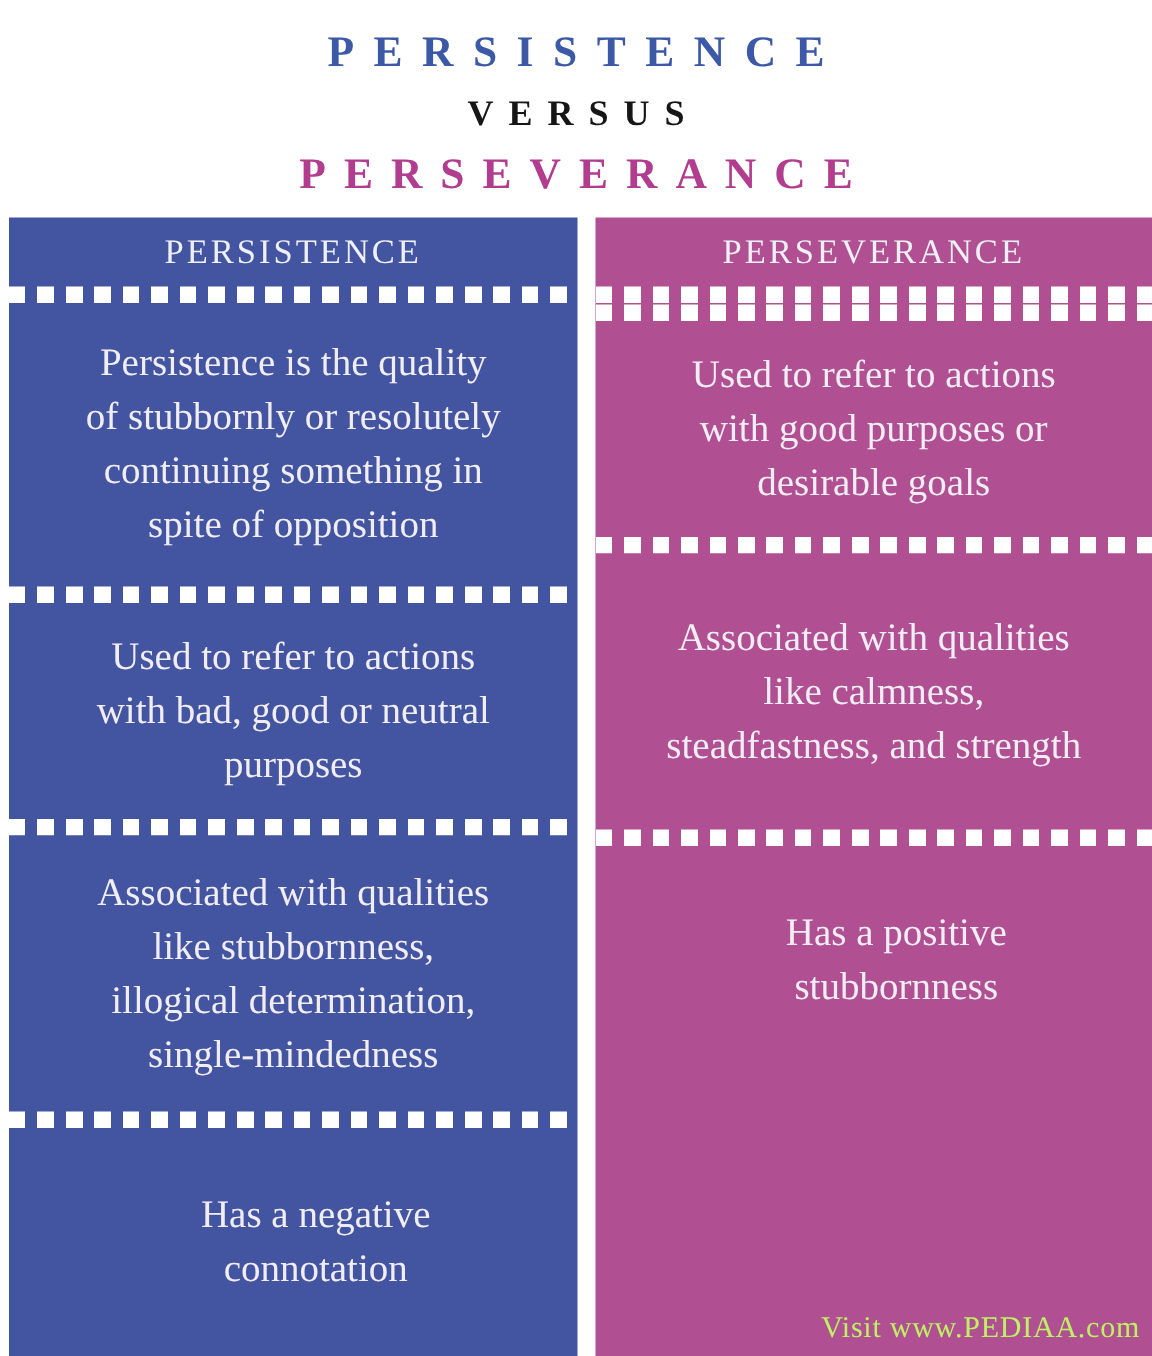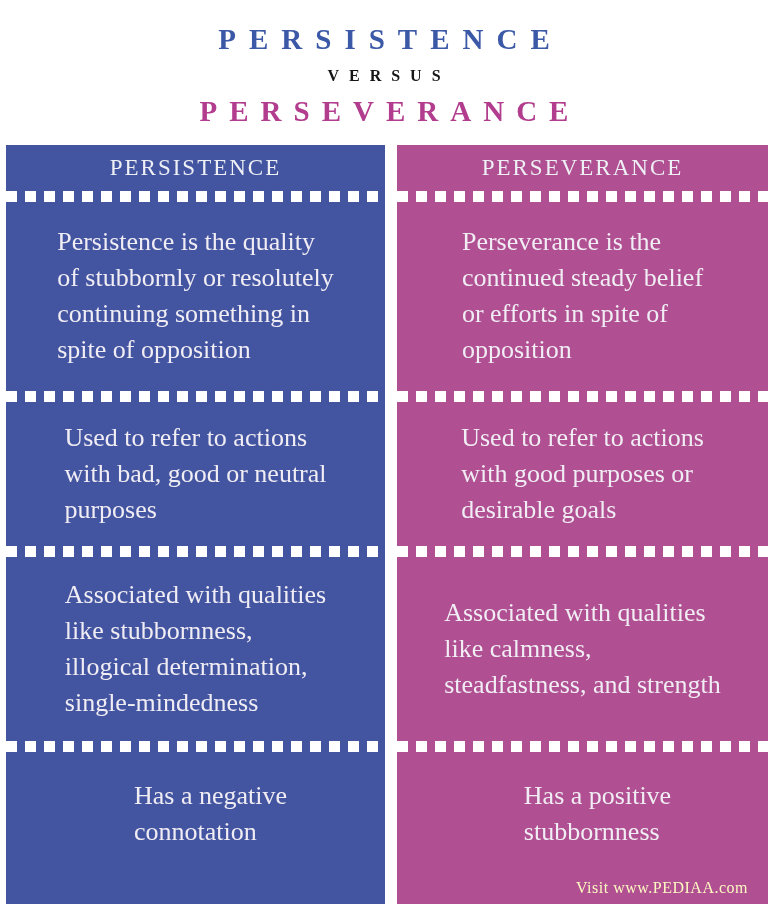--- a/index.html
+++ b/index.html
@@ -23,21 +23,21 @@
   }
   .title-line { font-weight: bold; text-align: center; white-space: nowrap; }
   .title-word1 {
     color: #3c59a7;
     font-size: 29px;
     letter-spacing: 13px;
     margin: 6px 0 0 13px; 
   }
   .title-versus {
     color: #161616;
-    font-size: 16px;
+    font-size: 24px;
     letter-spacing: 10px;
     margin: 11px 0 0 10px;
   }
   .title-word2 {
     color: #b23d8e;
     font-size: 29px;
     letter-spacing: 12px;
     margin: 10px 0 0 12px;
   }
 
@@ -81,33 +81,34 @@
     display: flex;
     align-items: center;
     justify-content: center;
   }
   .row-1 { height: 188px; }
   .row-2 { height: 143px; }
   .row-3 { height: 183px; }
   .row-4 { height: 152px; align-items: flex-start; padding-top: 26px; box-sizing: border-box; padding-left: 30px; }
 
   .cell-text {
-    margin: 0;
+    margin: 14px;
     color: #f1edf4;
     font-size: 26px;
     line-height: 36px;
+    text-align: center;
     white-space: pre-line;
   }
 
   .site-credit {
     position: absolute;
-    right: 20px;
+    right: 8px;
     bottom: 7px;
-    color: #fef9c3;
-    font-size: 16px;
+    color: #bef264;
+    font-size: 20px;
     letter-spacing: 0.5px;
   }
 </style>
 </head>
 <body>
 
 <div class="page">
 
   <header class="title-block">
     <div class="title-line title-word1">PERSISTENCE</div>
@@ -142,26 +143,20 @@
       <div class="dash"></div>
       <div class="row row-4">
         <p class="cell-text">Has a negative
 connotation</p>
       </div>
     </section>
 
     <section class="col col-magenta">
       <div class="col-header">PERSEVERANCE</div>
       <div class="dash"></div>
-      <div class="row row-1">
-        <p class="cell-text">Perseverance is the
-continued steady belief
-or efforts in spite of
-opposition</p>
-      </div>
       <div class="dash"></div>
       <div class="row row-2">
         <p class="cell-text">Used to refer to actions
 with good purposes or
 desirable goals</p>
       </div>
       <div class="dash"></div>
       <div class="row row-3">
         <p class="cell-text">Associated with qualities
 like calmness,

